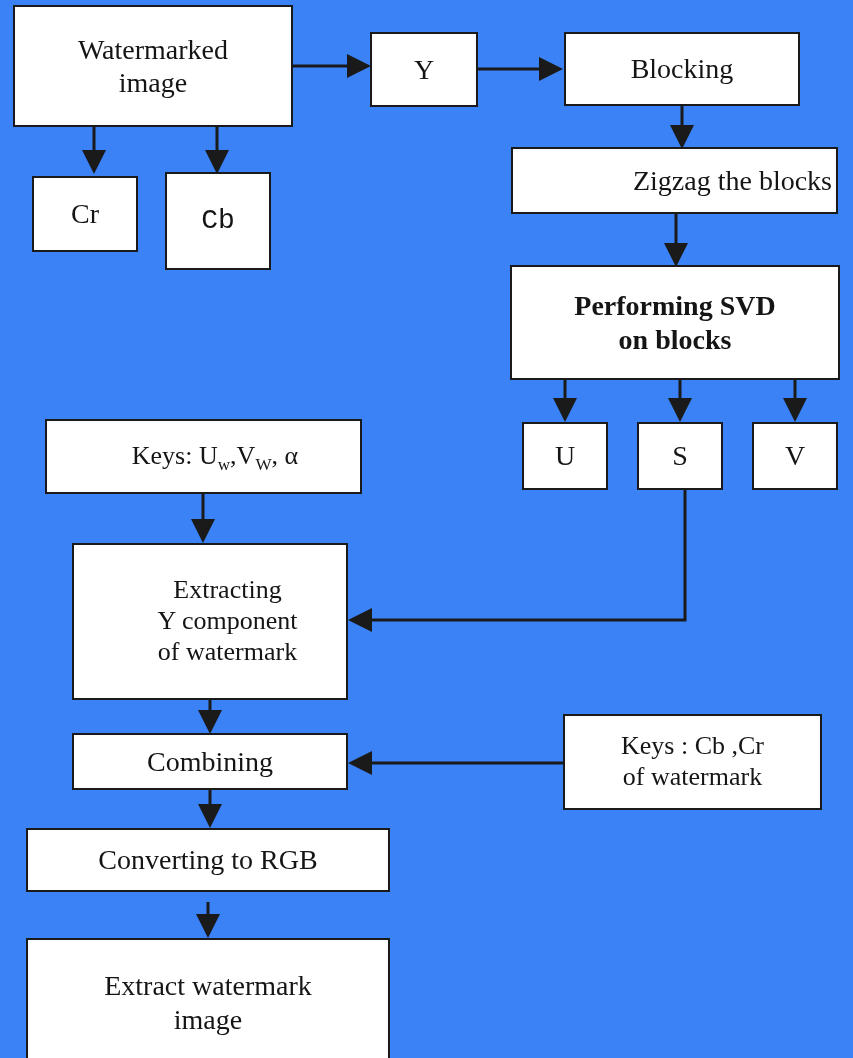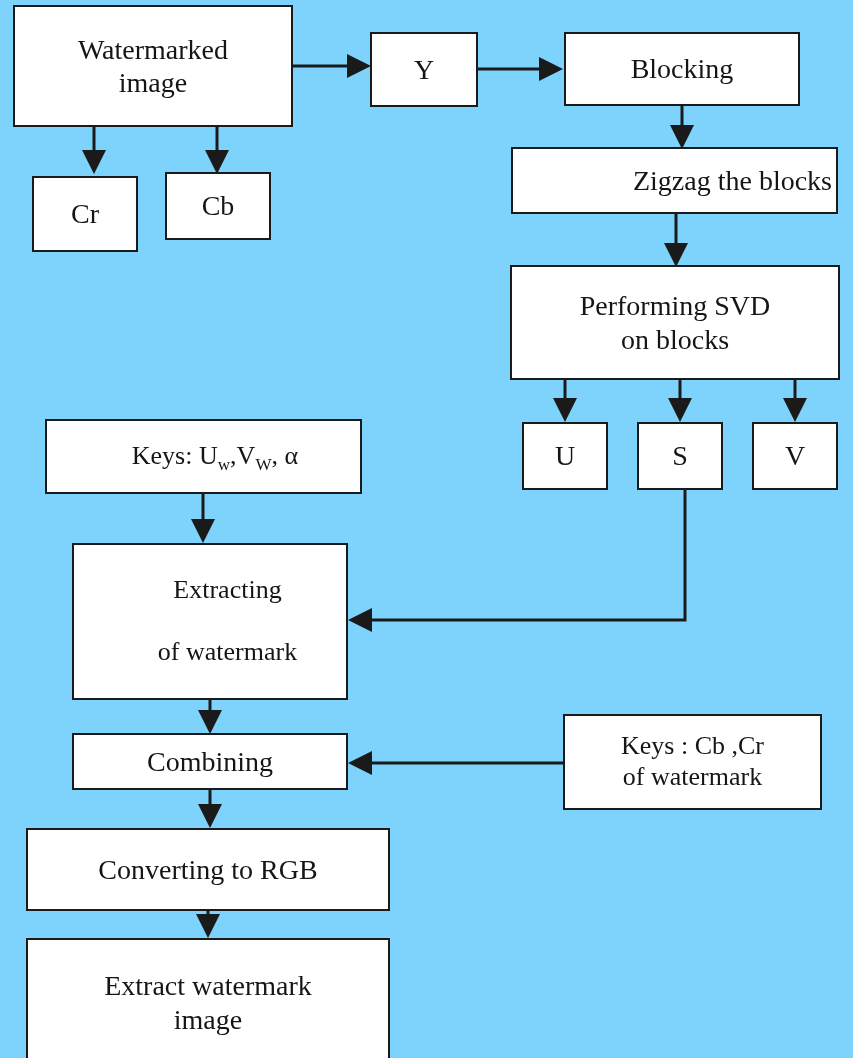--- a/index.html
+++ b/index.html
@@ -8,21 +8,21 @@
     background: #ffffff;
   }
   body {
     font-family: "Liberation Serif", "DejaVu Serif", serif;
     color: #111111;
   }
   #canvas {
     position: relative;
     width: 853px;
     height: 1058px;
-    background: #7dd3fc;
+    background: #3b82f6;
     overflow: hidden;
   }
   .node {
     position: absolute;
     box-sizing: border-box;
     border: 2px solid #1a1a1a;
     background: #ffffff;
     display: flex;
     align-items: center;
     justify-content: center;
@@ -144,69 +144,69 @@
   </svg>
 
   <div class="node f28" style="left:13px; top:5px; width:280px; height:122px;">
     <span class="label"><span>Watermarked</span><br><span>image</span></span>
   </div>
 
   <div class="node f28" style="left:32px; top:176px; width:106px; height:76px;">
     <span class="label">Cr</span>
   </div>
 
-  <div class="node f28" style="left:165px; top:172px; width:106px; height:68px;">
+  <div class="node f28" style="left:165px; top:172px; width:106px; height:98px;font-family:Liberation Mono, monospace;">
     <span class="label">Cb</span>
   </div>
 
   <div class="node f28" style="left:370px; top:32px; width:108px; height:75px;">
     <span class="label">Y</span>
   </div>
 
   <div class="node f28" style="left:564px; top:32px; width:236px; height:74px;">
     <span class="label">Blocking</span>
   </div>
 
   <div class="node f28" style="left:511px; top:147px; width:327px; height:67px;text-align:right;">
     <span class="label">Zigzag the blocks</span>
   </div>
 
-  <div class="node f28" style="left:510px; top:265px; width:330px; height:115px;">
+  <div class="node f28" style="left:510px; top:265px; width:330px; height:115px;font-weight:bold;">
     <span class="label"><span>Performing SVD</span><br><span>on blocks</span></span>
   </div>
 
   <div class="node f28" style="left:522px; top:422px; width:86px; height:68px;">
     <span class="label">U</span>
   </div>
 
   <div class="node f28" style="left:637px; top:422px; width:86px; height:68px;">
     <span class="label">S</span>
   </div>
 
   <div class="node f28" style="left:752px; top:422px; width:86px; height:68px;">
     <span class="label">V</span>
   </div>
 
   <div class="node f26" style="left:45px; top:419px; width:317px; height:75px;padding-left:23px;">
     <span class="label"><span>Keys: U</span><span class="sub">w</span><span>,V</span><span class="sub">W</span><span>, α</span></span>
   </div>
 
   <div class="node f26" style="left:72px; top:543px; width:276px; height:157px;padding-left:35px;">
-    <span class="label"><span>Extracting</span><br><br><span>of watermark</span></span>
+    <span class="label"><span>Extracting</span><br><span>Y  component</span><br><span>of watermark</span></span>
   </div>
 
   <div class="node f28" style="left:72px; top:733px; width:276px; height:57px;">
     <span class="label">Combining</span>
   </div>
 
   <div class="node f26" style="left:563px; top:714px; width:259px; height:96px;">
     <span class="label"><span>Keys : Cb ,Cr</span><br><span>of watermark</span></span>
   </div>
 
-  <div class="node f28" style="left:26px; top:828px; width:364px; height:83px;">
+  <div class="node f28" style="left:26px; top:828px; width:364px; height:64px;">
     <span class="label">Converting to RGB</span>
   </div>
 
   <div class="node f28" style="left:26px; top:938px; width:364px; height:129px;">
     <span class="label"><span>Extract watermark</span><br><span>image</span></span>
   </div>
 
 </div>
 
 </body></html>

